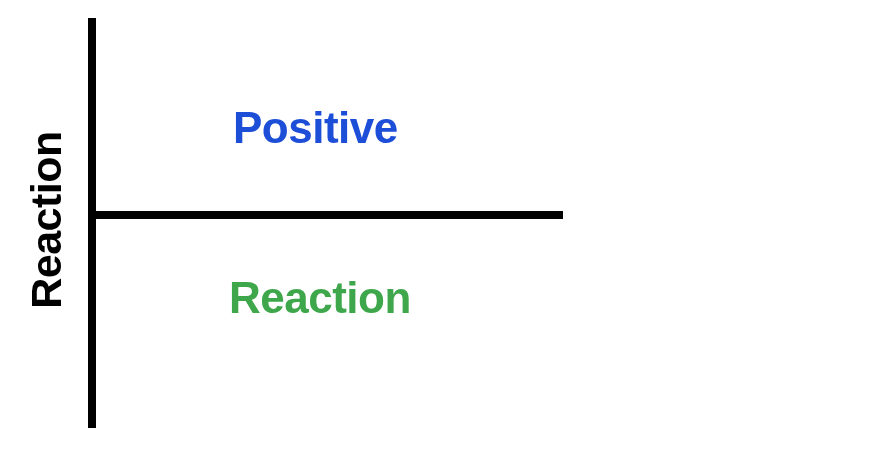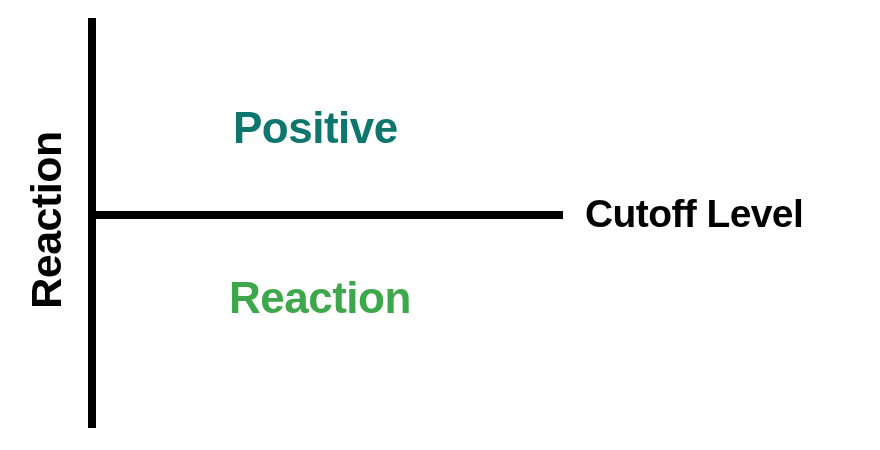--- a/index.html
+++ b/index.html
@@ -94,19 +94,18 @@
 <body>
 
 <div id="figure">
 
   <div class="axis-vertical"></div>
 
   <div class="cutoff-line"></div>
 
   <div class="y-axis-label">Reaction</div>
 
-  <div class="region-label positive" style="color:#0f766e;text-align:center;">Positive</div>
+  <div class="region-label positive" style="color:#1d4ed8;text-align:center;">Positive</div>
 
   <div class="region-label negative" style="color:#3FA74B;">Reaction</div>
 
-  <div class="cutoff-label">Cutoff Level</div>
 
 </div>
 
 </body></html>

